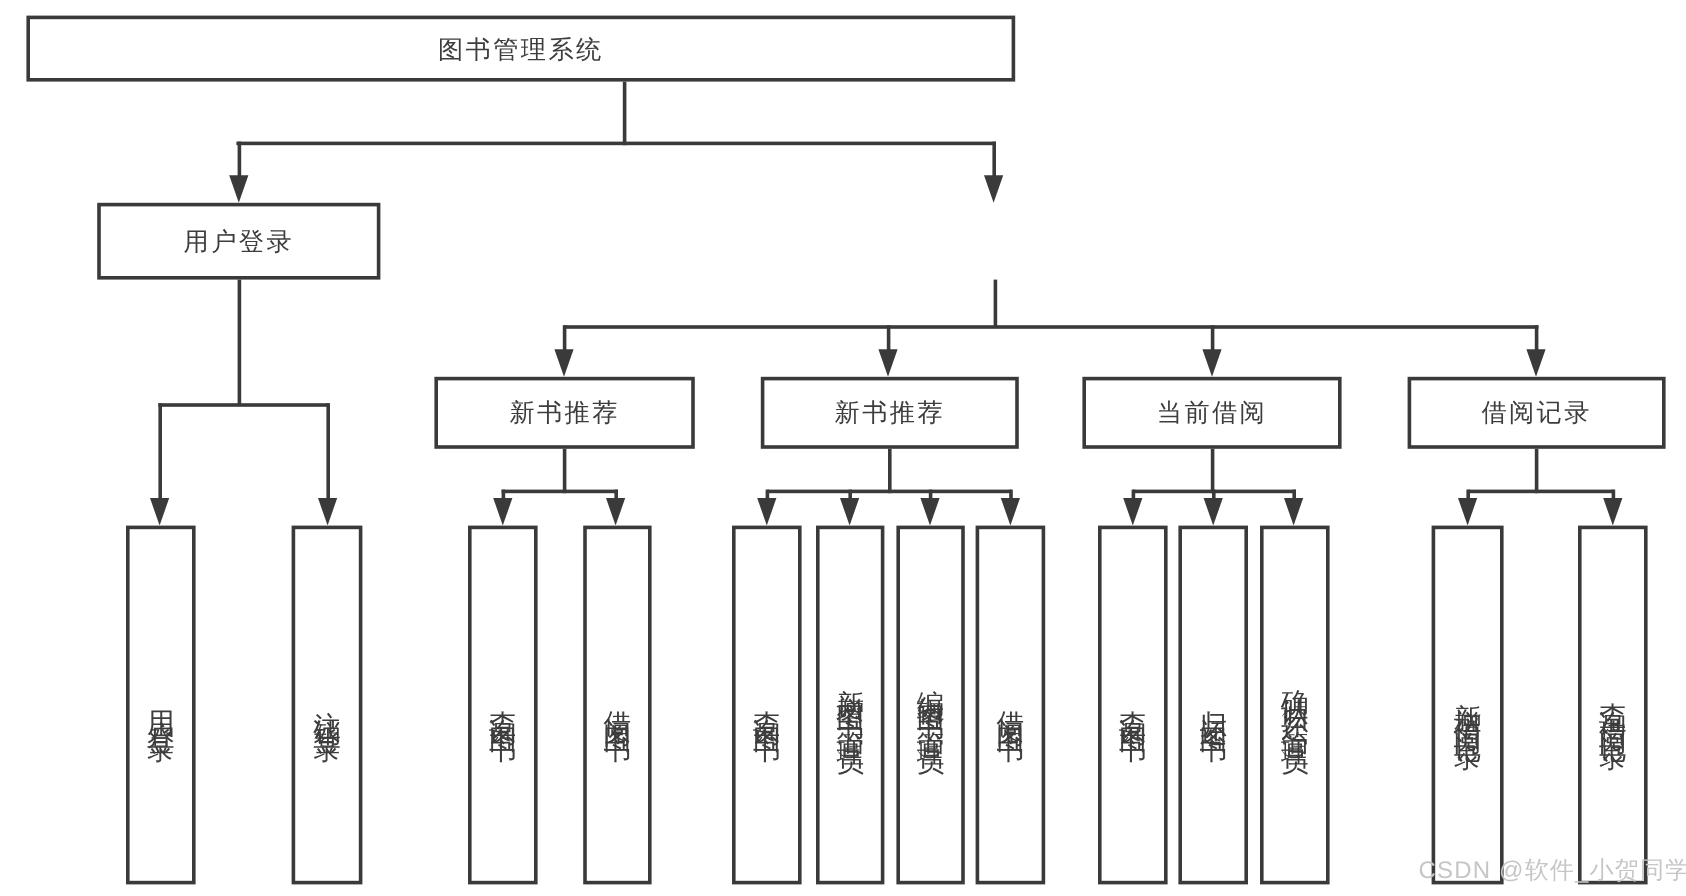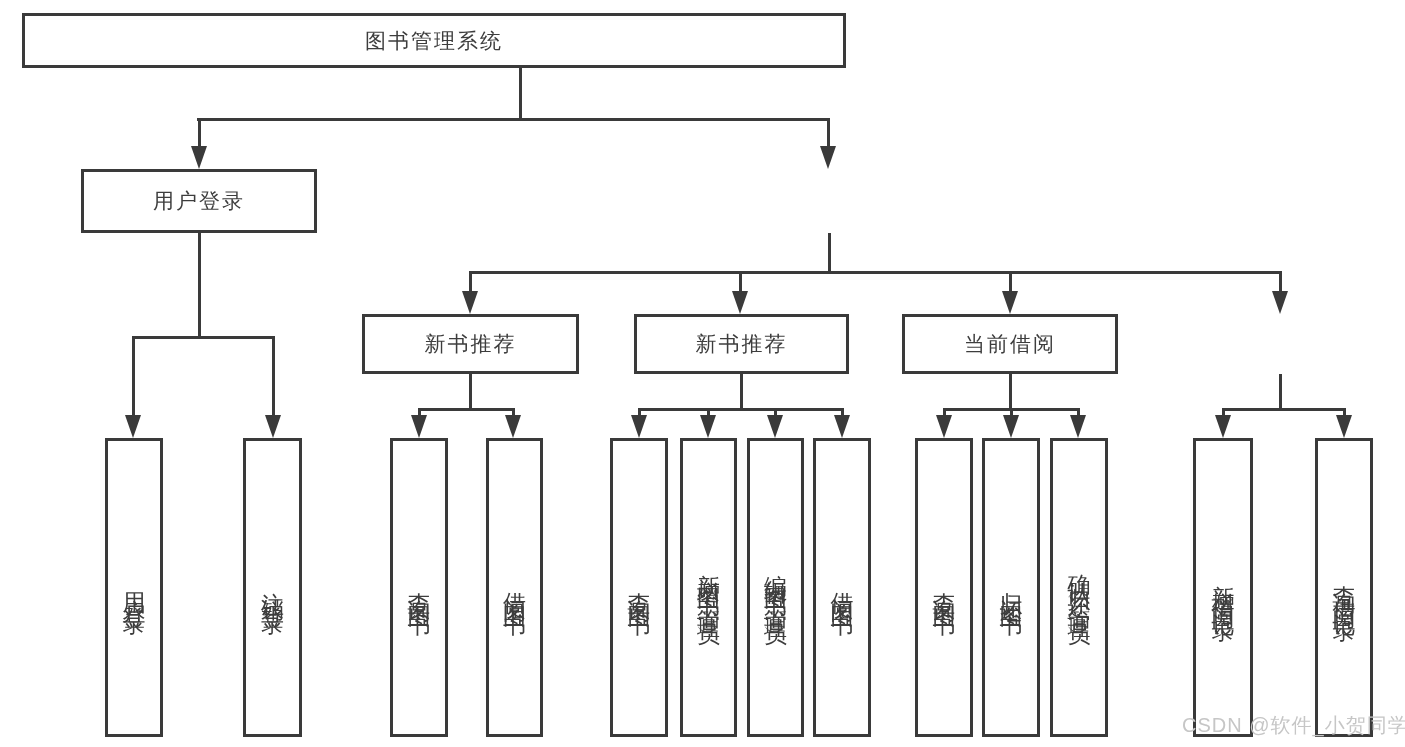--- a/index.html
+++ b/index.html
@@ -70,20 +70,23 @@
   <div class="arw" style="left:1272px; top:291px;"></div>
 
   <div class="node" style="left:362px; top:314px; width:217px; height:60px;">
     <span>新书推荐</span>
   </div>
   <div class="node" style="left:634px; top:314px; width:215px; height:60px;">
     <span>新书推荐</span>
   </div>
   <div class="node" style="left:902px; top:314px; width:216px; height:60px;">
     <span>当前借阅</span>
+  </div>
+  <div class="node" style="left:1173px; top:314px; width:215px; height:60px;">
+    <span>借阅记录</span>
   </div>
 
   <div class="vl" style="left:469px; top:374px; height:37px;"></div>
   <div class="hl" style="left:418px; top:408px; width:97px;"></div>
   <div class="vl" style="left:418px; top:408px; height:14px;"></div>
   <div class="arw" style="left:411px; top:415px;"></div>
   <div class="vl" style="left:512px; top:408px; height:14px;"></div>
   <div class="arw" style="left:505px; top:415px;"></div>
 
   <div class="vl" style="left:740px; top:374px; height:37px;"></div>

